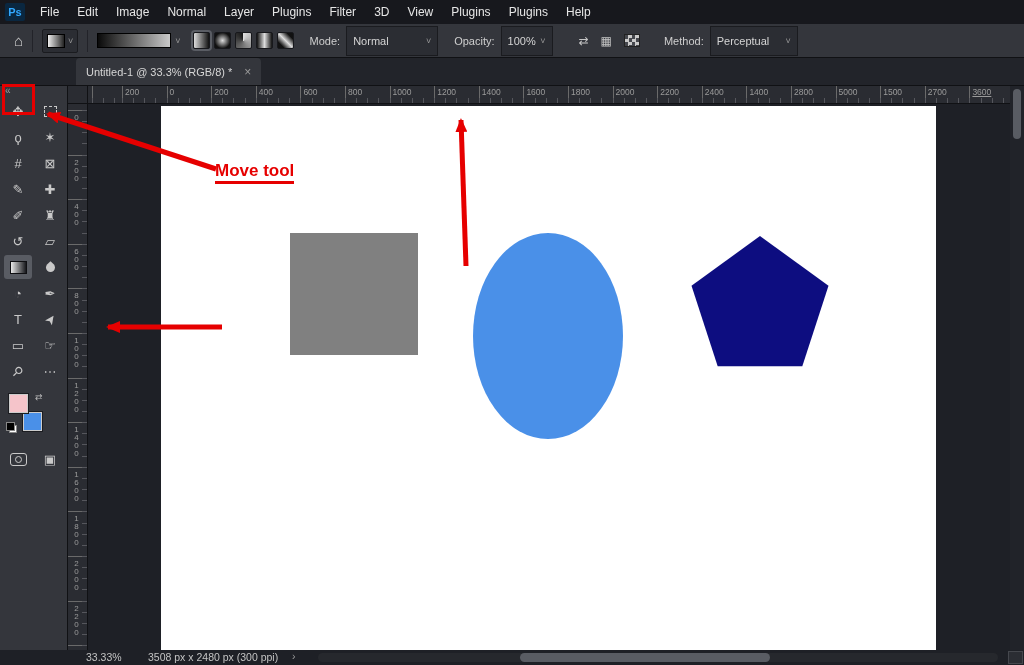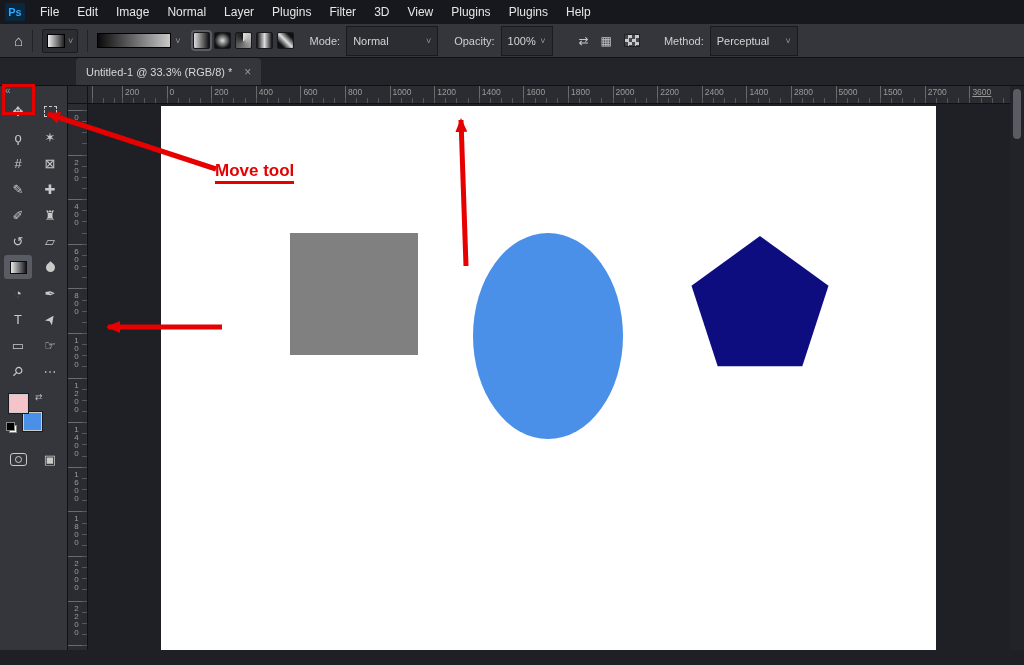--- a/index.html
+++ b/index.html
@@ -301,20 +301,29 @@
     <div class="shape-ellipse"></div>
     <svg class="shape-pentagon" viewBox="0 0 144 144">
       <polygon points="72,3 140.5,52.8 114.3,133.2 29.7,133.2 3.5,52.8" style="fill:var(--pentagon-navy,#0d0d80)"></polygon>
     </svg>
   </div>
 
   <div class="vscroll">
     <div class="vthumb"></div>
   </div>
 
+  <div class="statusbar">
+    <span class="zoom">33.33%</span>
+    <span class="docinfo">3508 px x 2480 px (300 ppi)</span>
+    <span class="chev">›</span>
+    <div class="hscroll">
+      <div class="hthumb"></div>
+    </div>
+    <div class="grip"></div>
+  </div>
 
   <div class="redbox"></div>
   <div class="movelabel">Move tool</div>
   <svg class="arrows" width="1024" height="665">
     <defs>
       <marker id="ah" markerUnits="userSpaceOnUse" markerWidth="16" markerHeight="12" refX="12" refY="6" orient="auto">
         <path d="M0,0 L14,6 L0,12 Z" style="fill:var(--annotation-red,#e60000)"></path>
       </marker>
     </defs>
     <line x1="216" y1="169" x2="48" y2="114" class="arrow" marker-end="url(#ah)"></line>

